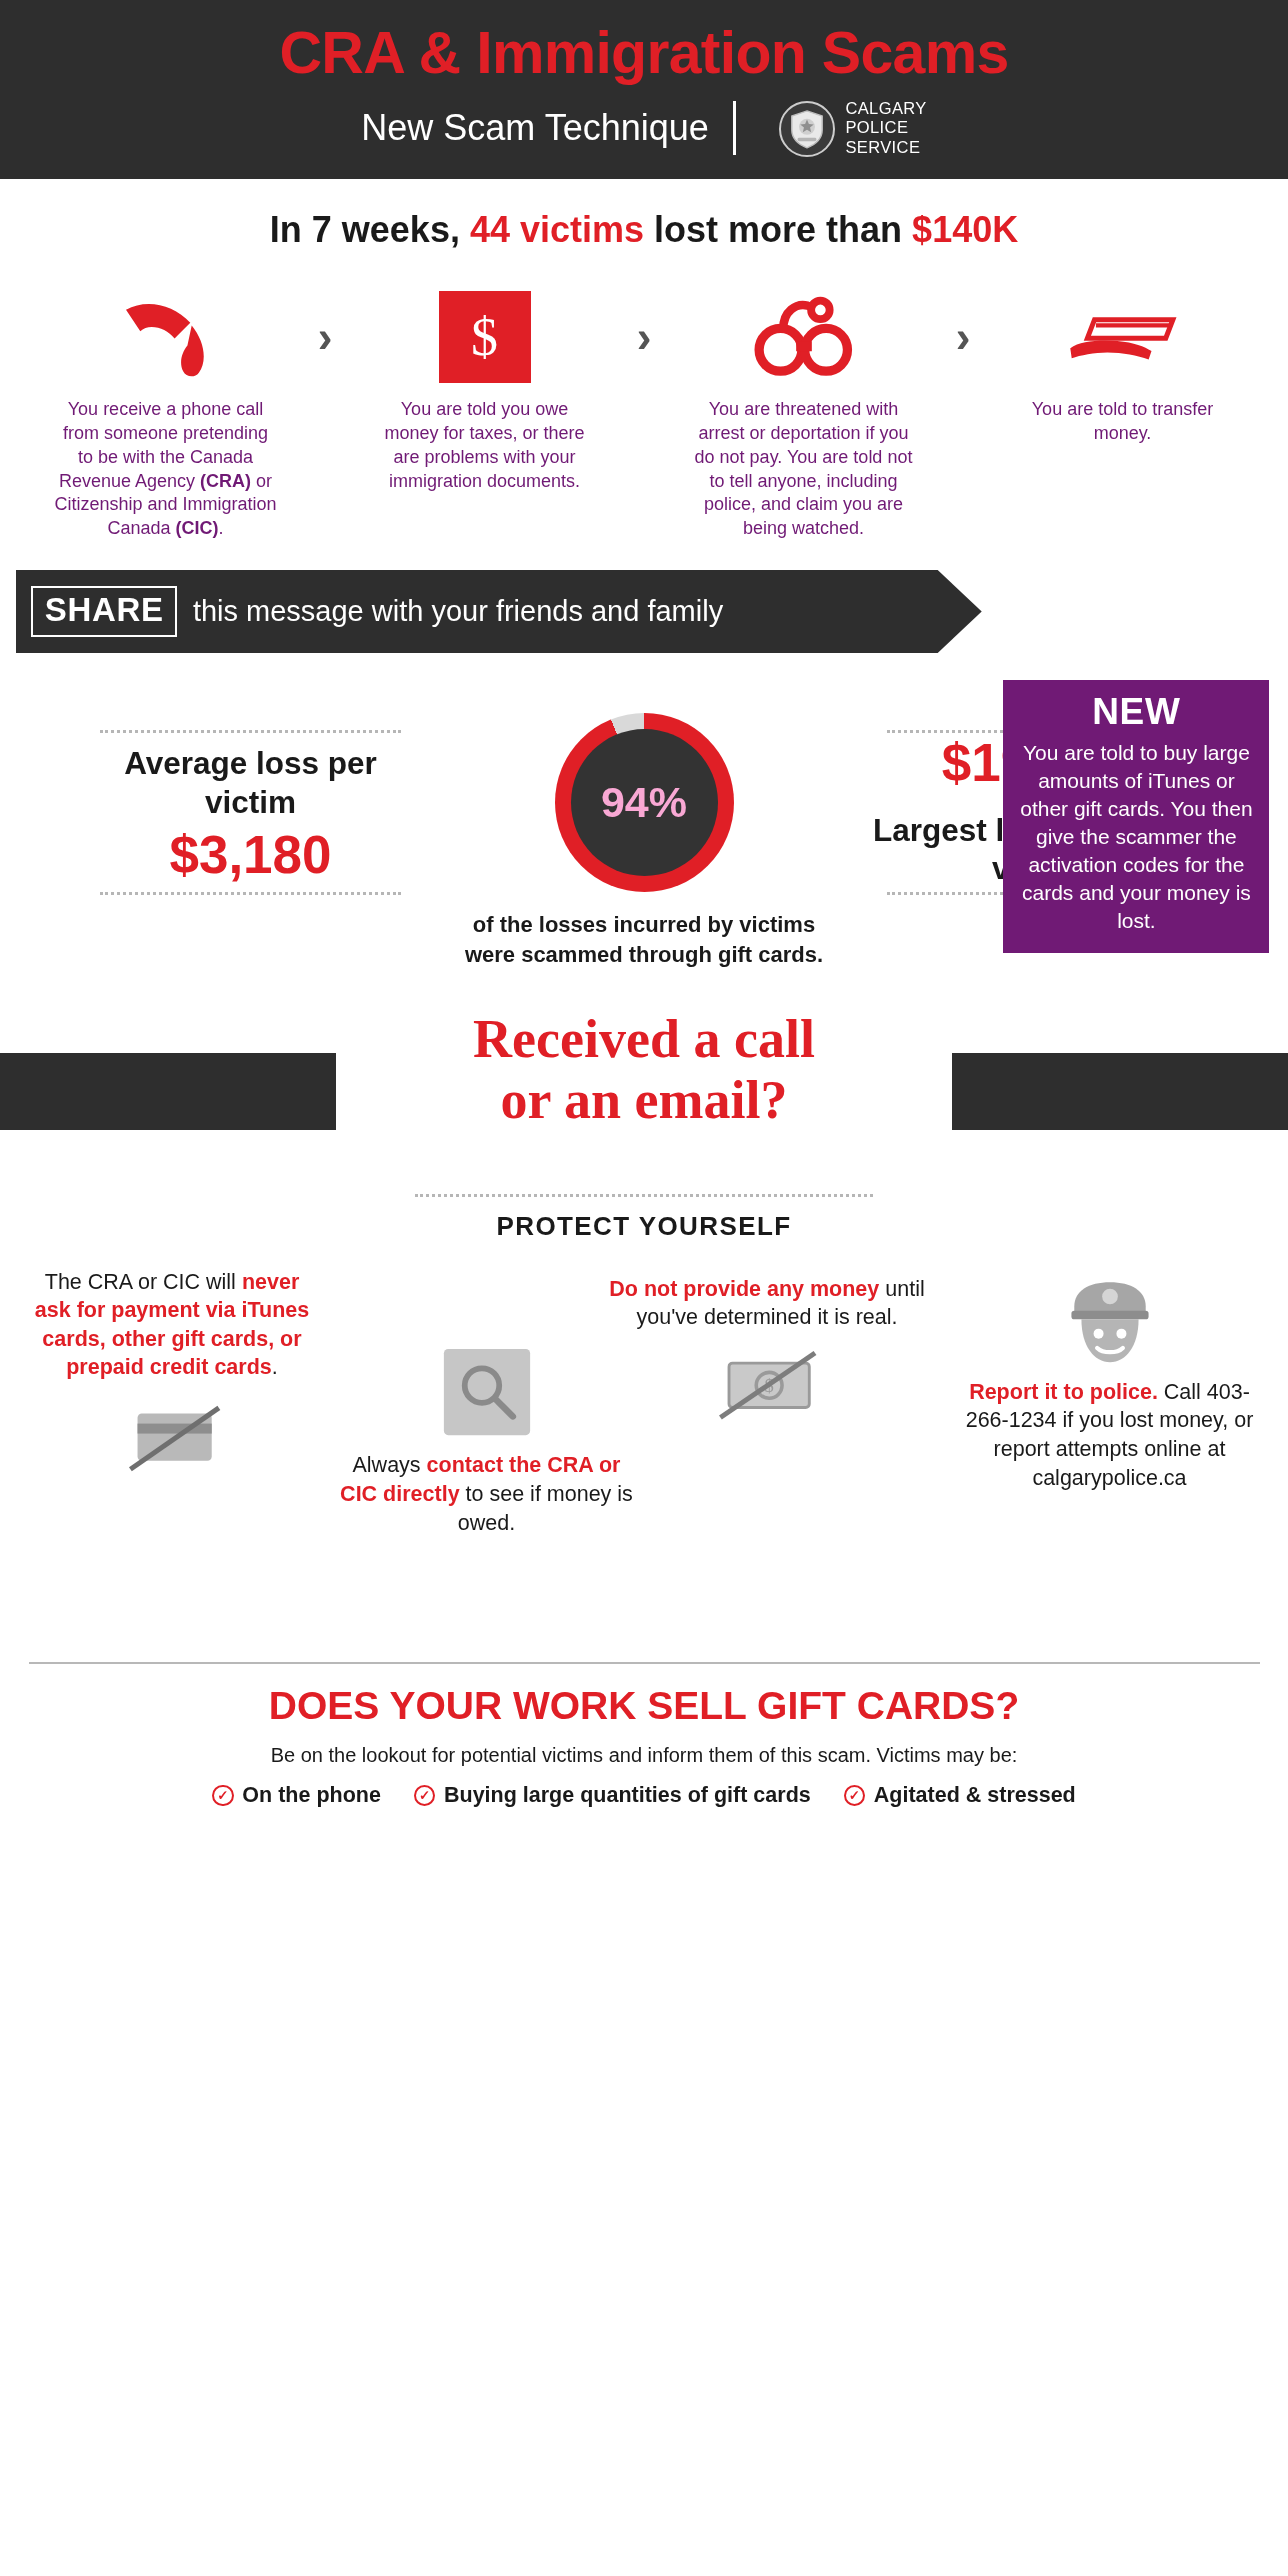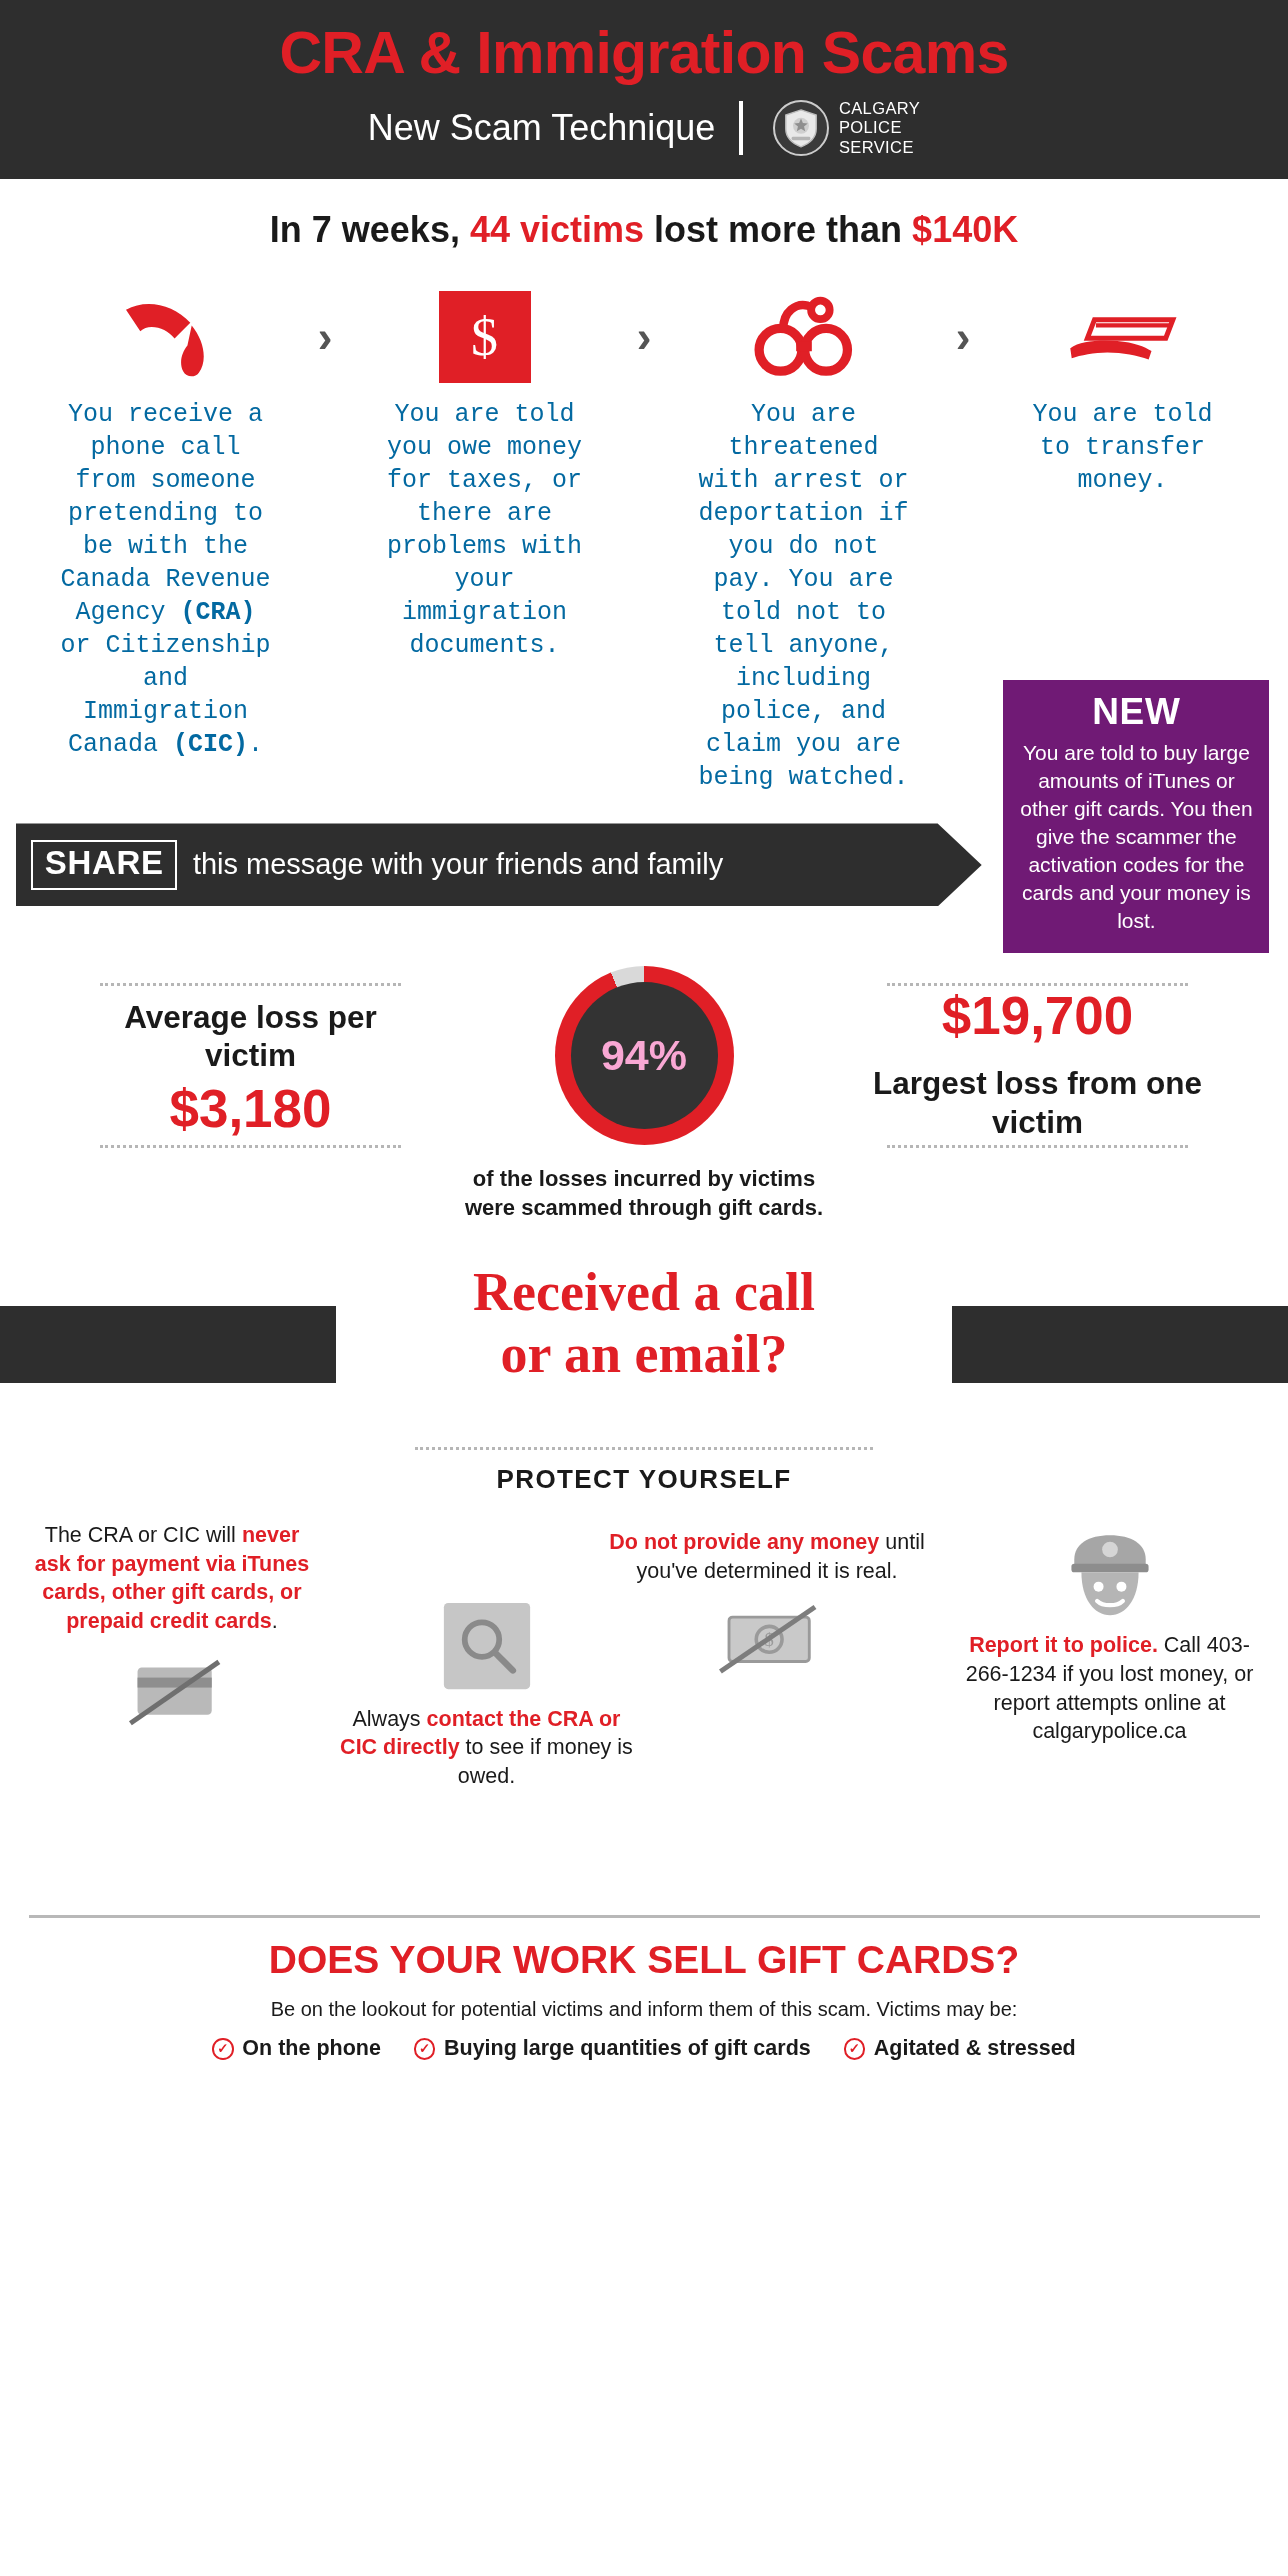--- a/index.html
+++ b/index.html
@@ -38,22 +38,22 @@
     font-weight: normal;
     padding-right: 24px;
   }
   .divider-vert {
     width: 3.6px;
     height: 54px;
     background: #ffffff;
   }
   .logo-block {
     display: flex;
-    align-items: center;
-    padding-left: 30px;
+    align-items: flex-end;
+    padding-left: 43px;
     gap: 10px;
   }
   .crest {
     width: 56px; height: 56px;
     border-radius: 50%;
     border: 2.1px solid #cccccc;
     background: #3a3a3a;
     display: flex; align-items: center; justify-content: center;
     position: relative;
   }
@@ -93,25 +93,24 @@
   .flow-arrow {
     width: 44px;
     height: 122px;
     display: flex; align-items: center; justify-content: center;
     color: #555555;
     font-size: 44px;
     font-weight: bold;
     font-family: "Liberation Sans", sans-serif;
   }
   .flow-text {
-    font-size: 25px;
+    font-size: 18px;
     line-height: 1.32;
-    color: #0369a1;
+    color: #701a75;
     padding: 0 26px;
-    font-family: Liberation Mono, monospace;
   }
 
   .sq-dollar {
     width: 92px; height: 92px;
     background: #e01f26;
     display: flex; align-items: center; justify-content: center;
     color: #ffffff;
     font-size: 54px;
     font-family: "Liberation Serif", serif;
   }

